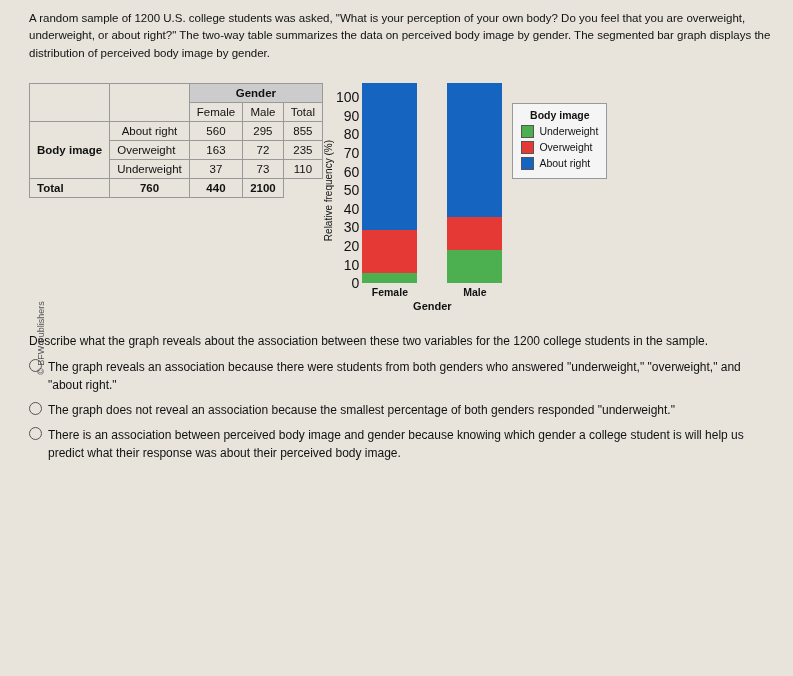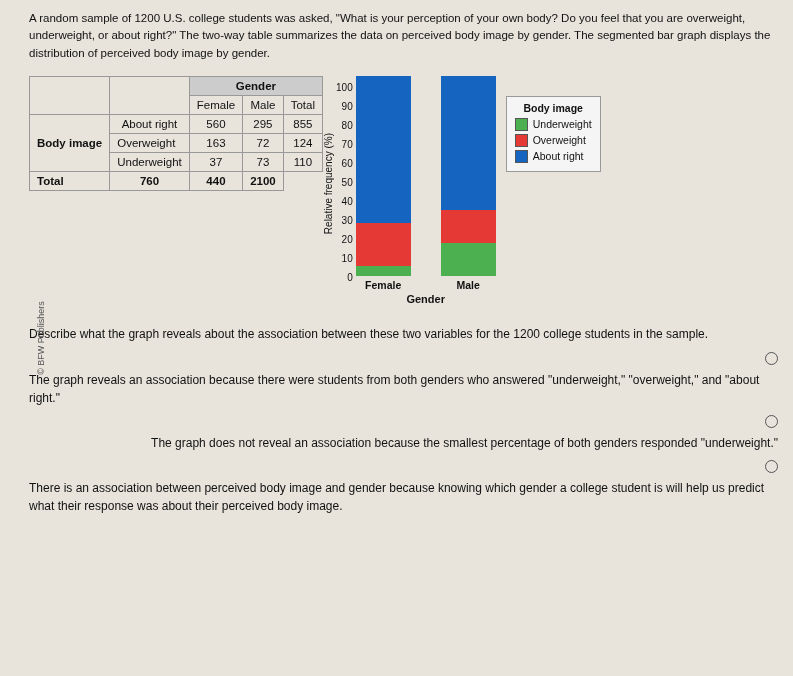--- a/index.html
+++ b/index.html
@@ -18,21 +18,21 @@
       left: 4px;
       top: 50%;
       transform: translateY(-50%) rotate(-90deg);
       font-size: 9px;
       color: #555;
       white-space: nowrap;
       transform-origin: center center;
     }
     .intro-text {
       margin-left: 14px;
-      margin-bottom: 14px;
+      margin-bottom: 21px;
       font-size: 11.5px;
       line-height: 1.5;
     }
     .main-content {
       display: flex;
       margin-left: 14px;
       margin-bottom: 20px;
     }
     
     .table-container {
@@ -140,24 +140,23 @@
     .question-section {
       margin-left: 14px;
       font-size: 12px;
       line-height: 1.5;
     }
     .question-intro {
       margin-bottom: 8px;
     }
     .option {
       display: flex;
-      align-items: flex-end;
+      align-items: flex-start;
       gap: 6px;
       margin-bottom: 7px;
-      flex-direction: column;
     }
     .radio-circle {
       width: 13px;
       height: 13px;
       border: 1.5px solid #555;
       border-radius: 50%;
       flex-shrink: 0;
       margin-top: 1px;
     }
     .chart-wrapper {
@@ -171,21 +170,21 @@
     }
     .y-ticks {
       display: flex;
       flex-direction: column-reverse;
       justify-content: space-between;
       height: 200px;
       align-items: flex-end;
       padding-right: 3px;
     }
     .y-tick {
-      font-size: 10px;
+      font-size: 14px;
       line-height: 1;
       text-align: right;
     }
   </style>
 </head>
 <body>
 
 <div class="watermark">© BFW Publishers</div>
 
 <p class="intro-text">A random sample of 1200 U.S. college students was asked, "What is your perception of your own body? Do you feel that you are overweight, underweight, or about right?" The two-way table summarizes the data on perceived body image by gender. The segmented bar graph displays the distribution of perceived body image by gender.</p>
@@ -211,21 +210,21 @@
             <td rowspan="3" class="body-image-row-header">Body image</td>
             <td>About right</td>
             <td>560</td>
             <td>295</td>
             <td>855</td>
           </tr>
           <tr>
             <td>Overweight</td>
             <td>163</td>
             <td>72</td>
-            <td>124</td>
+            <td>235</td>
           </tr>
           <tr>
             <td>Underweight</td>
             <td>37</td>
             <td>73</td>
             <td>110</td>
           </tr>
           <tr class="total-row">
             <td style="font-weight: bold;">Total</td>
             <td>760</td>

